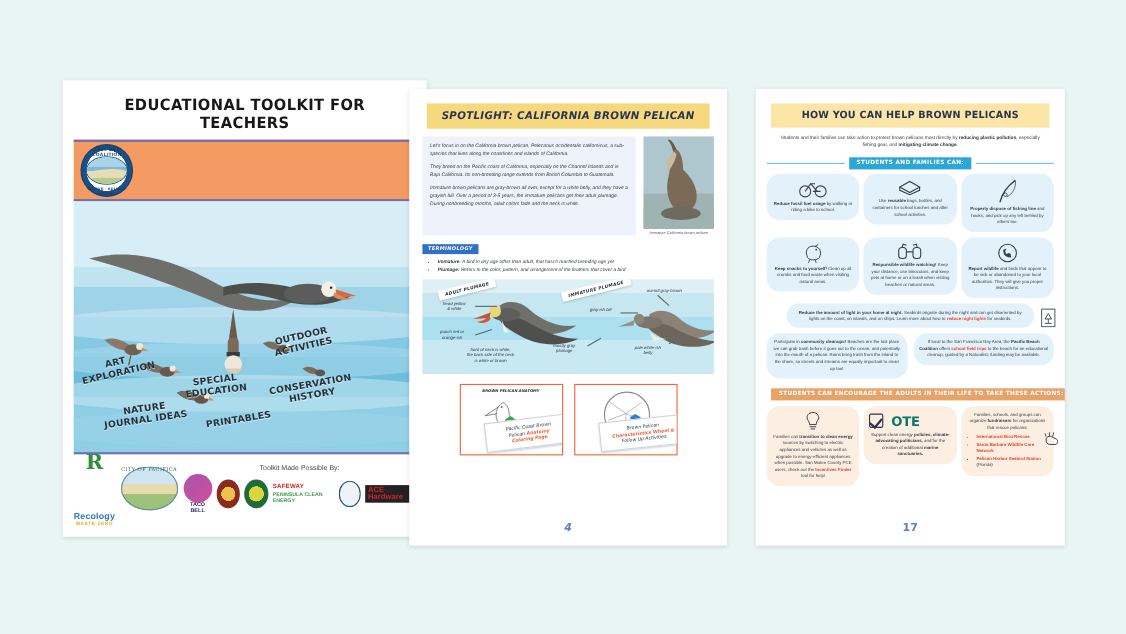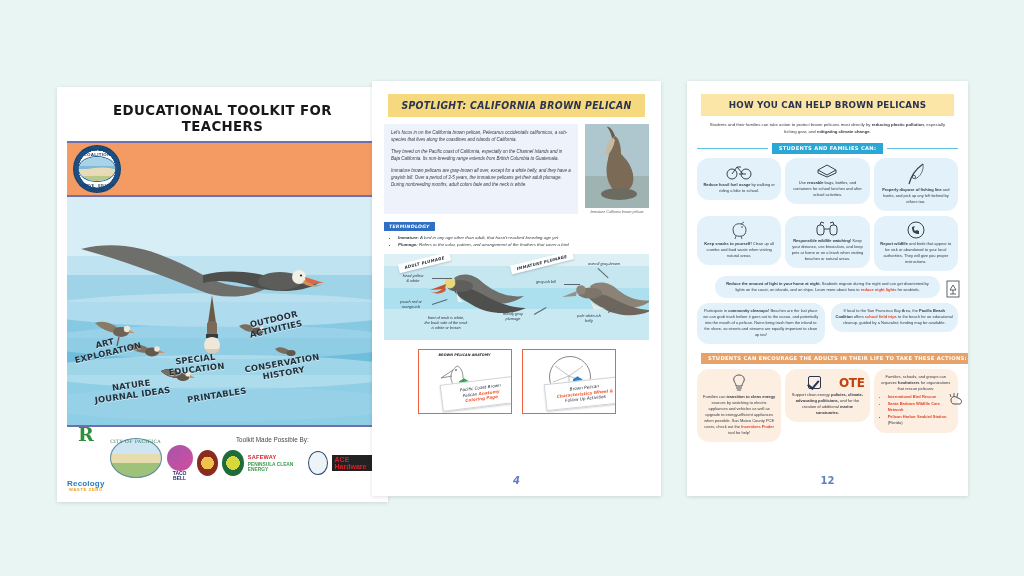--- a/index.html
+++ b/index.html
@@ -12,21 +12,21 @@
   }
   .stage{position:relative;width:1024px;height:576px;}
 
   
   .page{
     position:absolute;background:#ffffff;
     box-shadow:0 1px 4px rgba(0,0,0,.12);
     overflow:hidden;
   }
   
-  #page1{left:57px;top:87px;width:331px;height:415px;}
+  #page1{left:57px;top:73px;width:331px;height:415px;}
   
   #page2{left:372px;top:81px;width:289px;height:415px;font-style:italic;}
   
   #page3{left:687px;top:81px;width:281px;height:415px;}
 
   
   .p1-title{
     text-align:center;font-family:"DejaVu Sans", sans-serif;
     font-weight:bold;font-size:14.2px;letter-spacing:.4px;
     color:#17181a;margin:16px 6px 7px 6px;line-height:1.1;
@@ -199,22 +199,22 @@
   .ic{display:block;margin:0 auto 2px auto;}
   .tiles2{margin:5px 10px 0 10px;display:flex;gap:4px;align-items:flex-start;}
   .wide-tile{
     margin:5px 28px 0 28px;background:#e3f2fa;border-radius:12px;padding:5px 8px;
     text-align:center;font-size:4px;line-height:1.5;color:#333a45;position:relative;
   }
   .tiles3{margin:5px 10px 0 10px;display:flex;gap:6px;align-items:flex-start;}
   .linklist{margin:2px 0 0 0;padding-left:9px;text-align:left;}
   .linklist li{margin-bottom:1px;}
   .float-ic{position:absolute;}
-  .vote{font-family:"DejaVu Sans",sans-serif;font-weight:bold;font-size:12px;color:#c2410c;
-        letter-spacing:-.3px;display:flex;align-items:center;justify-content:flex-end;gap:18px;}
+  .vote{font-family:"DejaVu Sans",sans-serif;font-weight:bold;font-size:12px;color:#0f766e;
+        letter-spacing:-.3px;display:flex;align-items:center;justify-content:flex-start;gap:7px;}
   .vbox{width:11px;height:11px;border:1.4px solid #2b3550;border-radius:2px;position:relative;display:inline-block;}
   .vbox:after{content:"";position:absolute;left:1.5px;top:.5px;width:5px;height:8.5px;
       border-right:2px solid #2b3550;border-bottom:2px solid #2b3550;transform:rotate(40deg);}
 </style>
 </head>
 <body style="background: rgb(233, 245, 242);">
 
 <div class="stage">
 
   <div class="page" id="page1">
@@ -562,16 +562,16 @@
         </svg>
         <span>Families, schools, and groups can organize </span><b>fundraisers</b><span> for organizations that rescue pelicans:</span>
         <ul class="linklist">
           <li class="rd">International Bird Rescue</li>
           <li class="rd">Santa Barbara Wildlife Care Network</li>
           <li><span class="rd">Pelican Harbor Seabird Station</span><span> (Florida)</span></li>
         </ul>
       </div>
     </div>
 
-    <div class="pagenum">12</div>
+    <div class="pagenum">17</div>
   </div>
 
 </div>
 
 </body></html>

